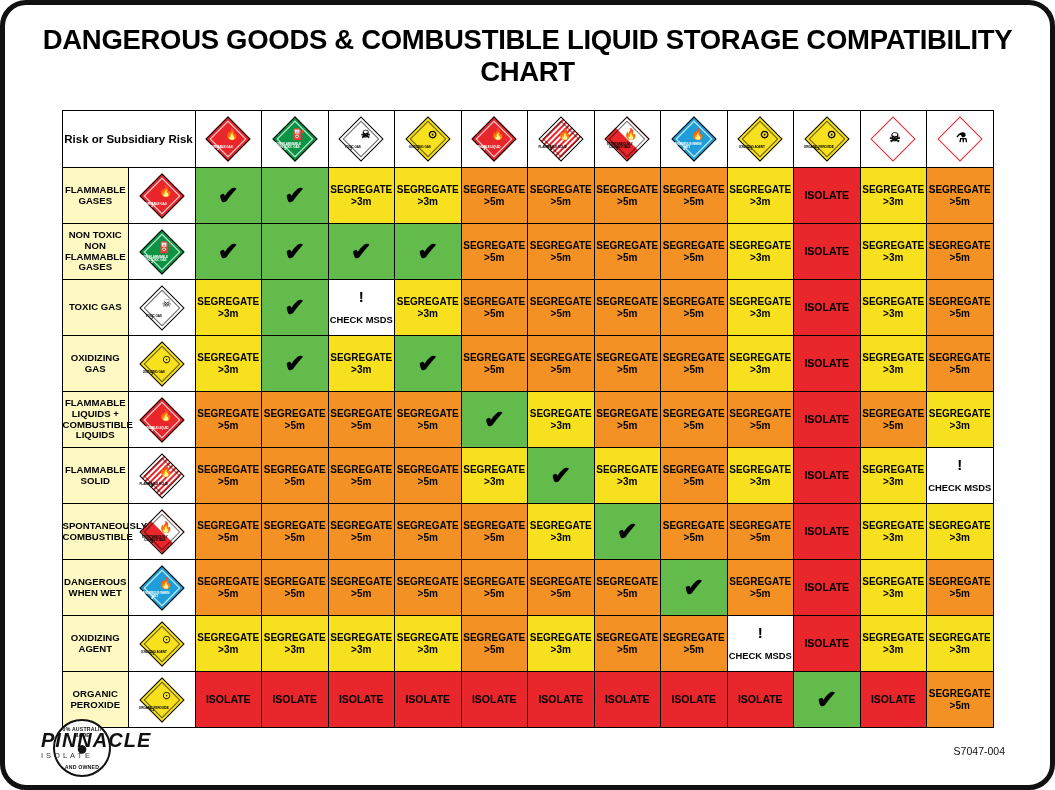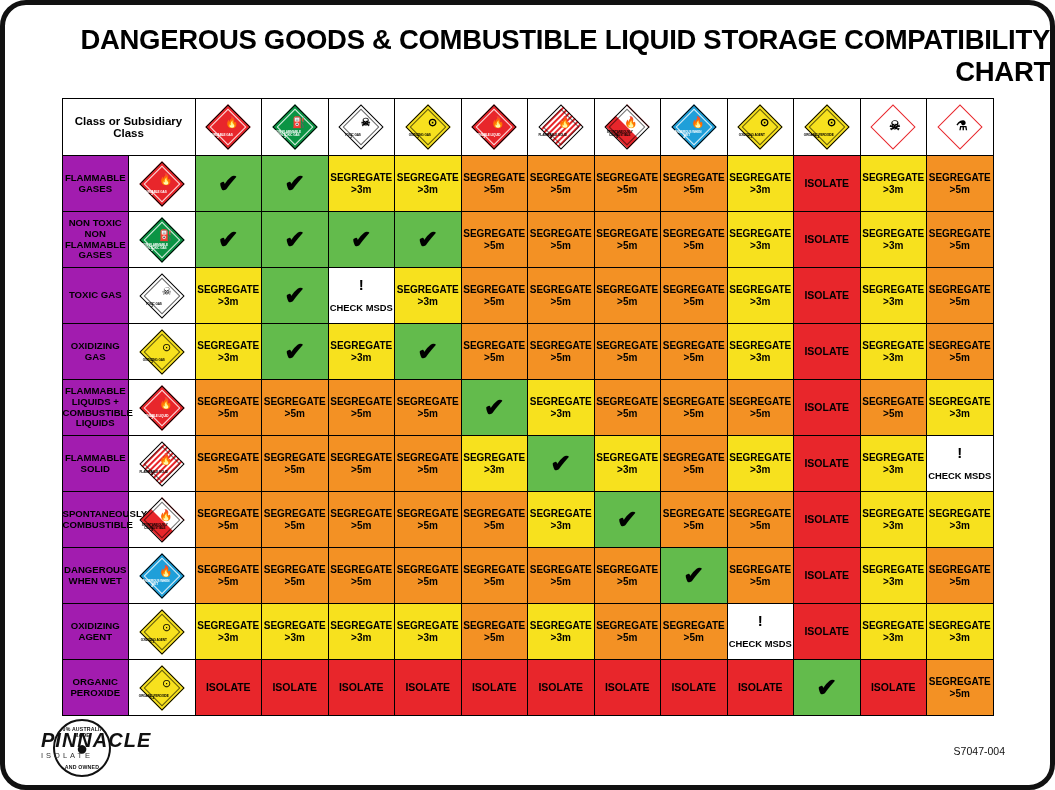--- a/index.html
+++ b/index.html
@@ -14,26 +14,26 @@
     position: relative;
     width: 1055px;
     height: 790px;
     box-sizing: border-box;
     background: #ffffff;
     border: 5px solid #111111;
     border-radius: 26px;
     overflow: hidden;
   }
   .title {
-    text-align: right;
+    text-align: center;
     font-size: 27.5px;
     font-weight: bold;
     letter-spacing: -0.3px;
     color: #000000;
-    margin: 19px 0 10px 0;
+    margin: 19px 0 22px 0;
     font-family: "Liberation Sans", sans-serif;
   }
   table.chart {
     border-collapse: collapse;
     margin: 0 auto;
     table-layout: fixed;
     width: 920px;
     border: 1.5px solid #000;
   }
   table.chart td, table.chart th {
@@ -56,21 +56,21 @@
     height: 56px;
     background: #ffffff;
   }
   
   .row-label {
     width: 72px;
     height: 55px;
     font-size: 9.6px;
     font-weight: bold;
     line-height: 1.12;
-    background: #a21caf;
+    background: #fef9c3;
     color: #000;
     padding: 2px 1px;
   }
   .row-icon {
     width: 60px;
     background: #ffffff;
   }
   
   td.cell {
     height: 55px;
@@ -260,21 +260,21 @@
 </head>
 <body>
 
 <div class="sign">
 
   <div class="title">DANGEROUS GOODS &amp; COMBUSTIBLE LIQUID STORAGE COMPATIBILITY CHART</div>
 
   <table class="chart">
     <thead>
       <tr>
-        <th class="hdr-corner" colspan="2">Class or Subsidiary Class</th>
+        <th class="hdr-corner" colspan="2">Risk or Subsidiary Risk</th>
 
       <th class="hdr-cell">
             <div class="dmd-wrap">
               <div class="dmd d-red">
                 <div class="dmd-inner"></div>
                 <div class="glyph">🔥</div>
                 <div class="txt">FLAMMABLE GAS</div>
                 <div class="num" style="bottom: -0.5px;">2</div>
               </div>
             </div>

